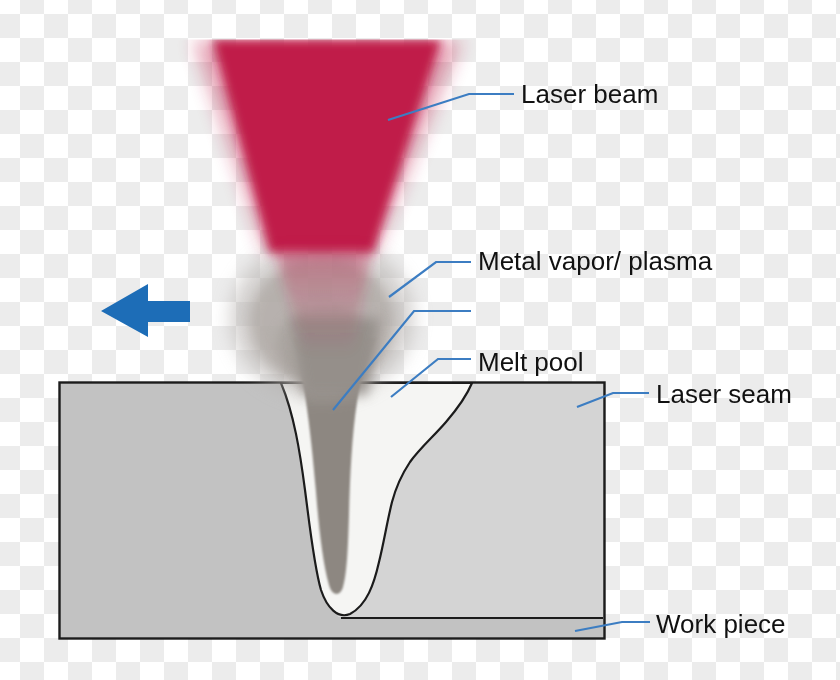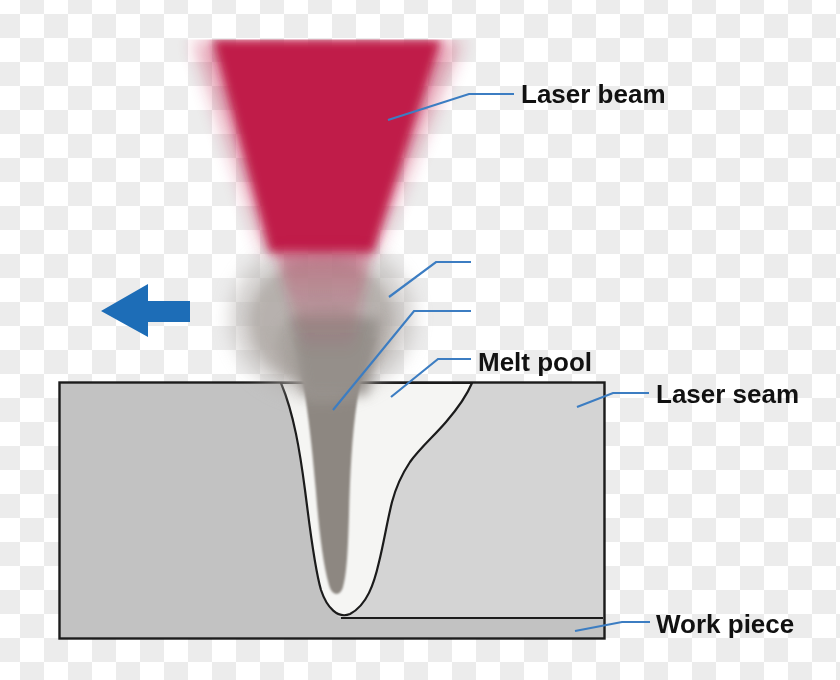--- a/index.html
+++ b/index.html
@@ -15,21 +15,20 @@
     background-position:-4px -10px,20px 14px;
     font-family:"Liberation Sans","DejaVu Sans",sans-serif;
   }
   svg.art{position:absolute;left:0;top:0;}
   .lbl{
     position:absolute;
     font-size:26px;
     line-height:1;
     color:#111111;
     white-space:nowrap;
-    font-weight:bold;
   }
 </style>
 </head>
 <body>
 
 <div class="stage">
 
   <svg class="art" width="840" height="680" viewBox="0 0 840 680">
     <defs>
       <filter id="b3" x="-30%" y="-30%" width="160%" height="160%">
@@ -98,17 +97,18 @@
       <polyline points="471,311 414,311 333,410"></polyline>
       <polyline points="471,359 438,359 391,397"></polyline>
       <polyline points="649,393 613,393 577,407"></polyline>
       <polyline points="650,622 622,622 575,631"></polyline>
     </g>
 
     <polygon points="101,311 148,284 148,301 190,301 190,322 148,322 148,337" fill="#1d6db7"></polygon>
   </svg>
 
   <div class="lbl" style="left:521px;top:81px">Laser beam</div>
+  <div class="lbl" style="left:478px;top:248px">Metal vapor/ plasma</div>
   <div class="lbl" style="left:478px;top:349px">Melt pool</div>
   <div class="lbl" style="left:656px;top:381px">Laser seam</div>
   <div class="lbl" style="left:656px;top:611px">Work piece</div>
 
 </div>
 
 </body></html>

